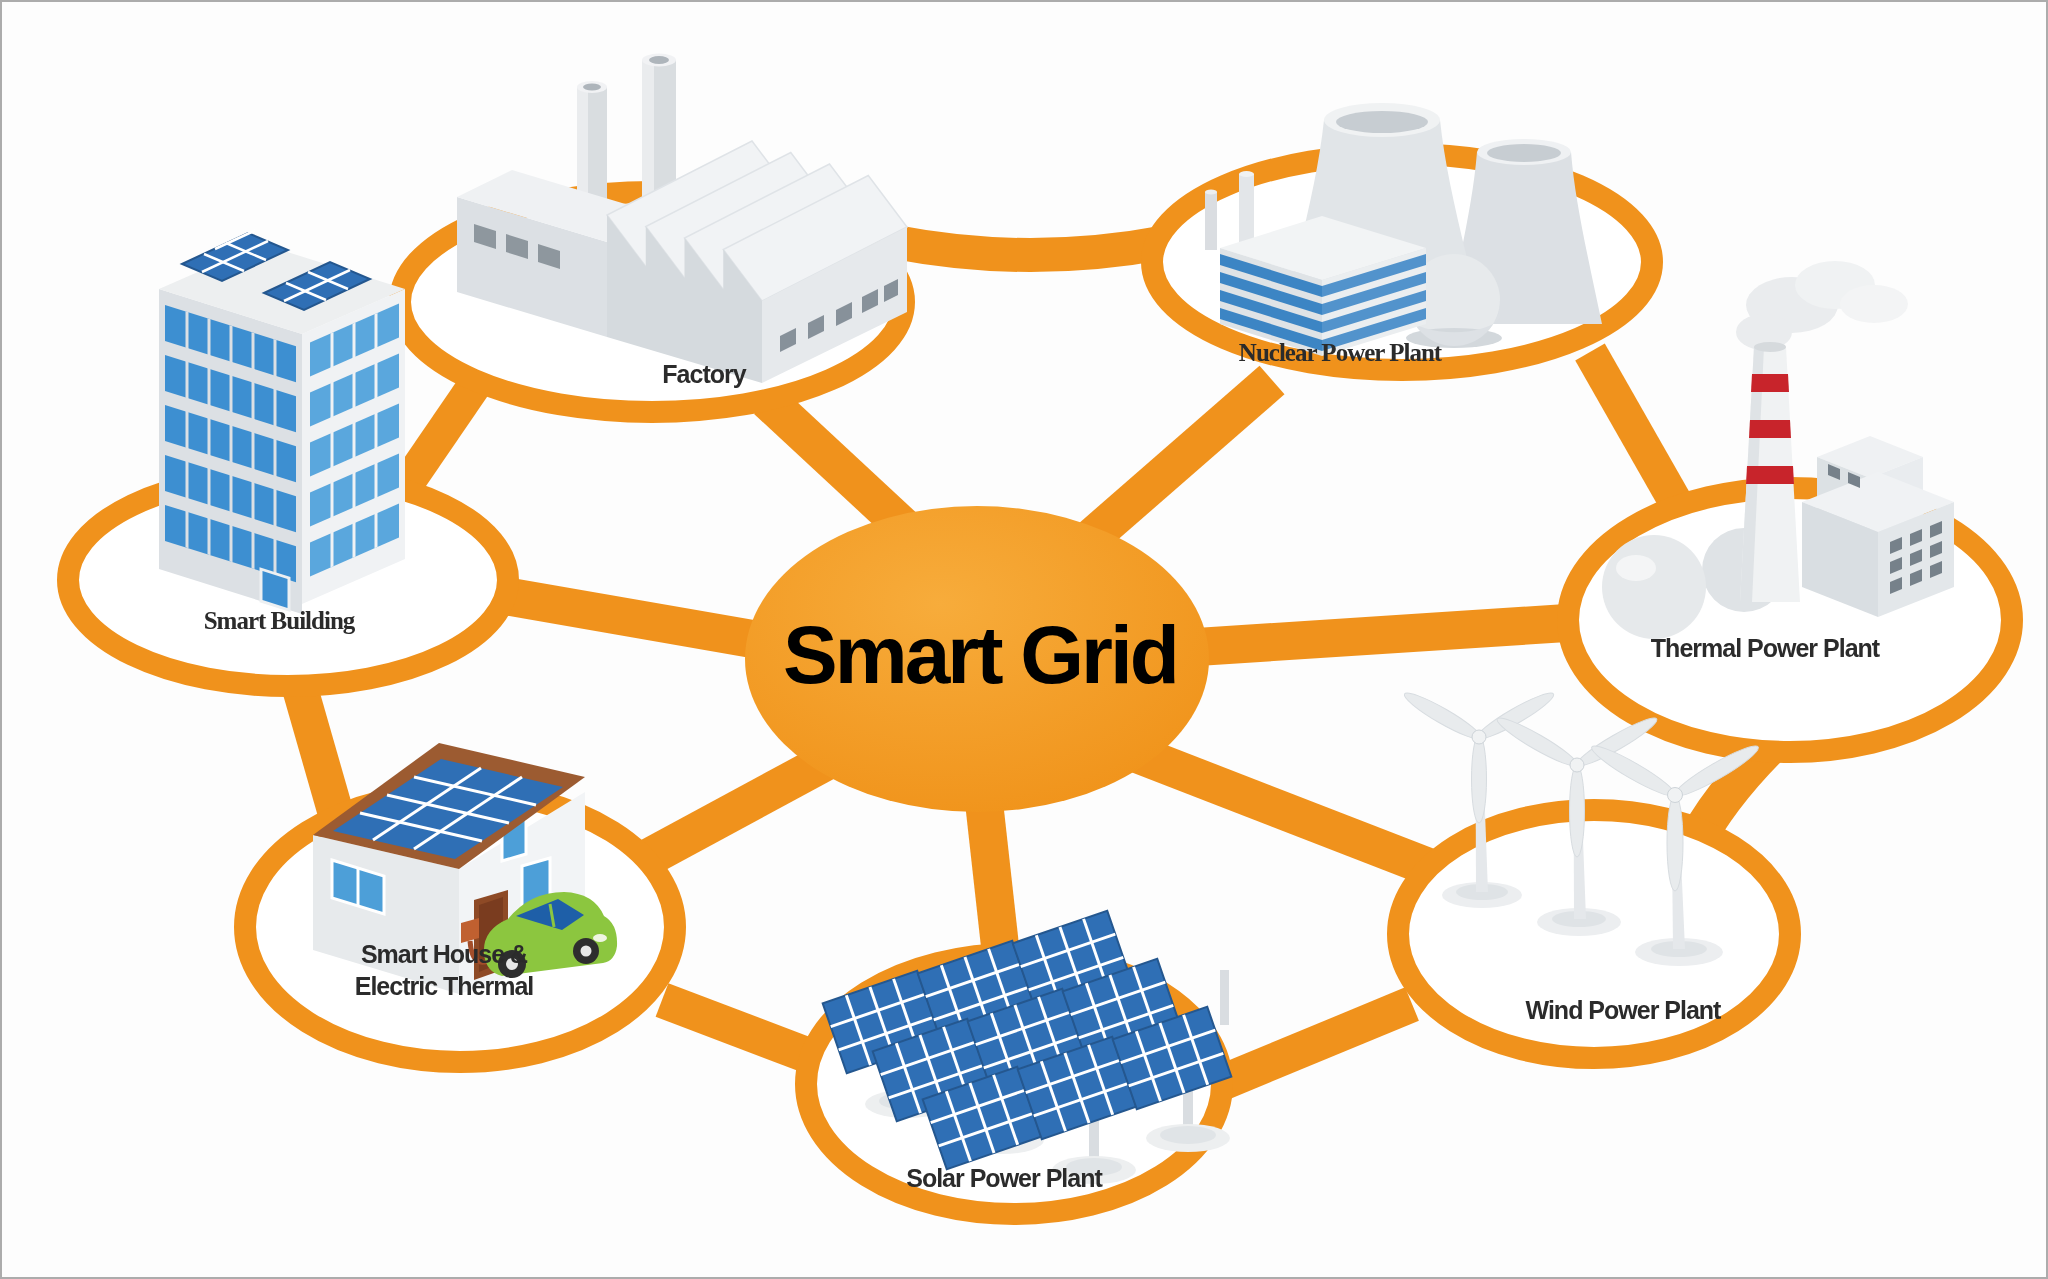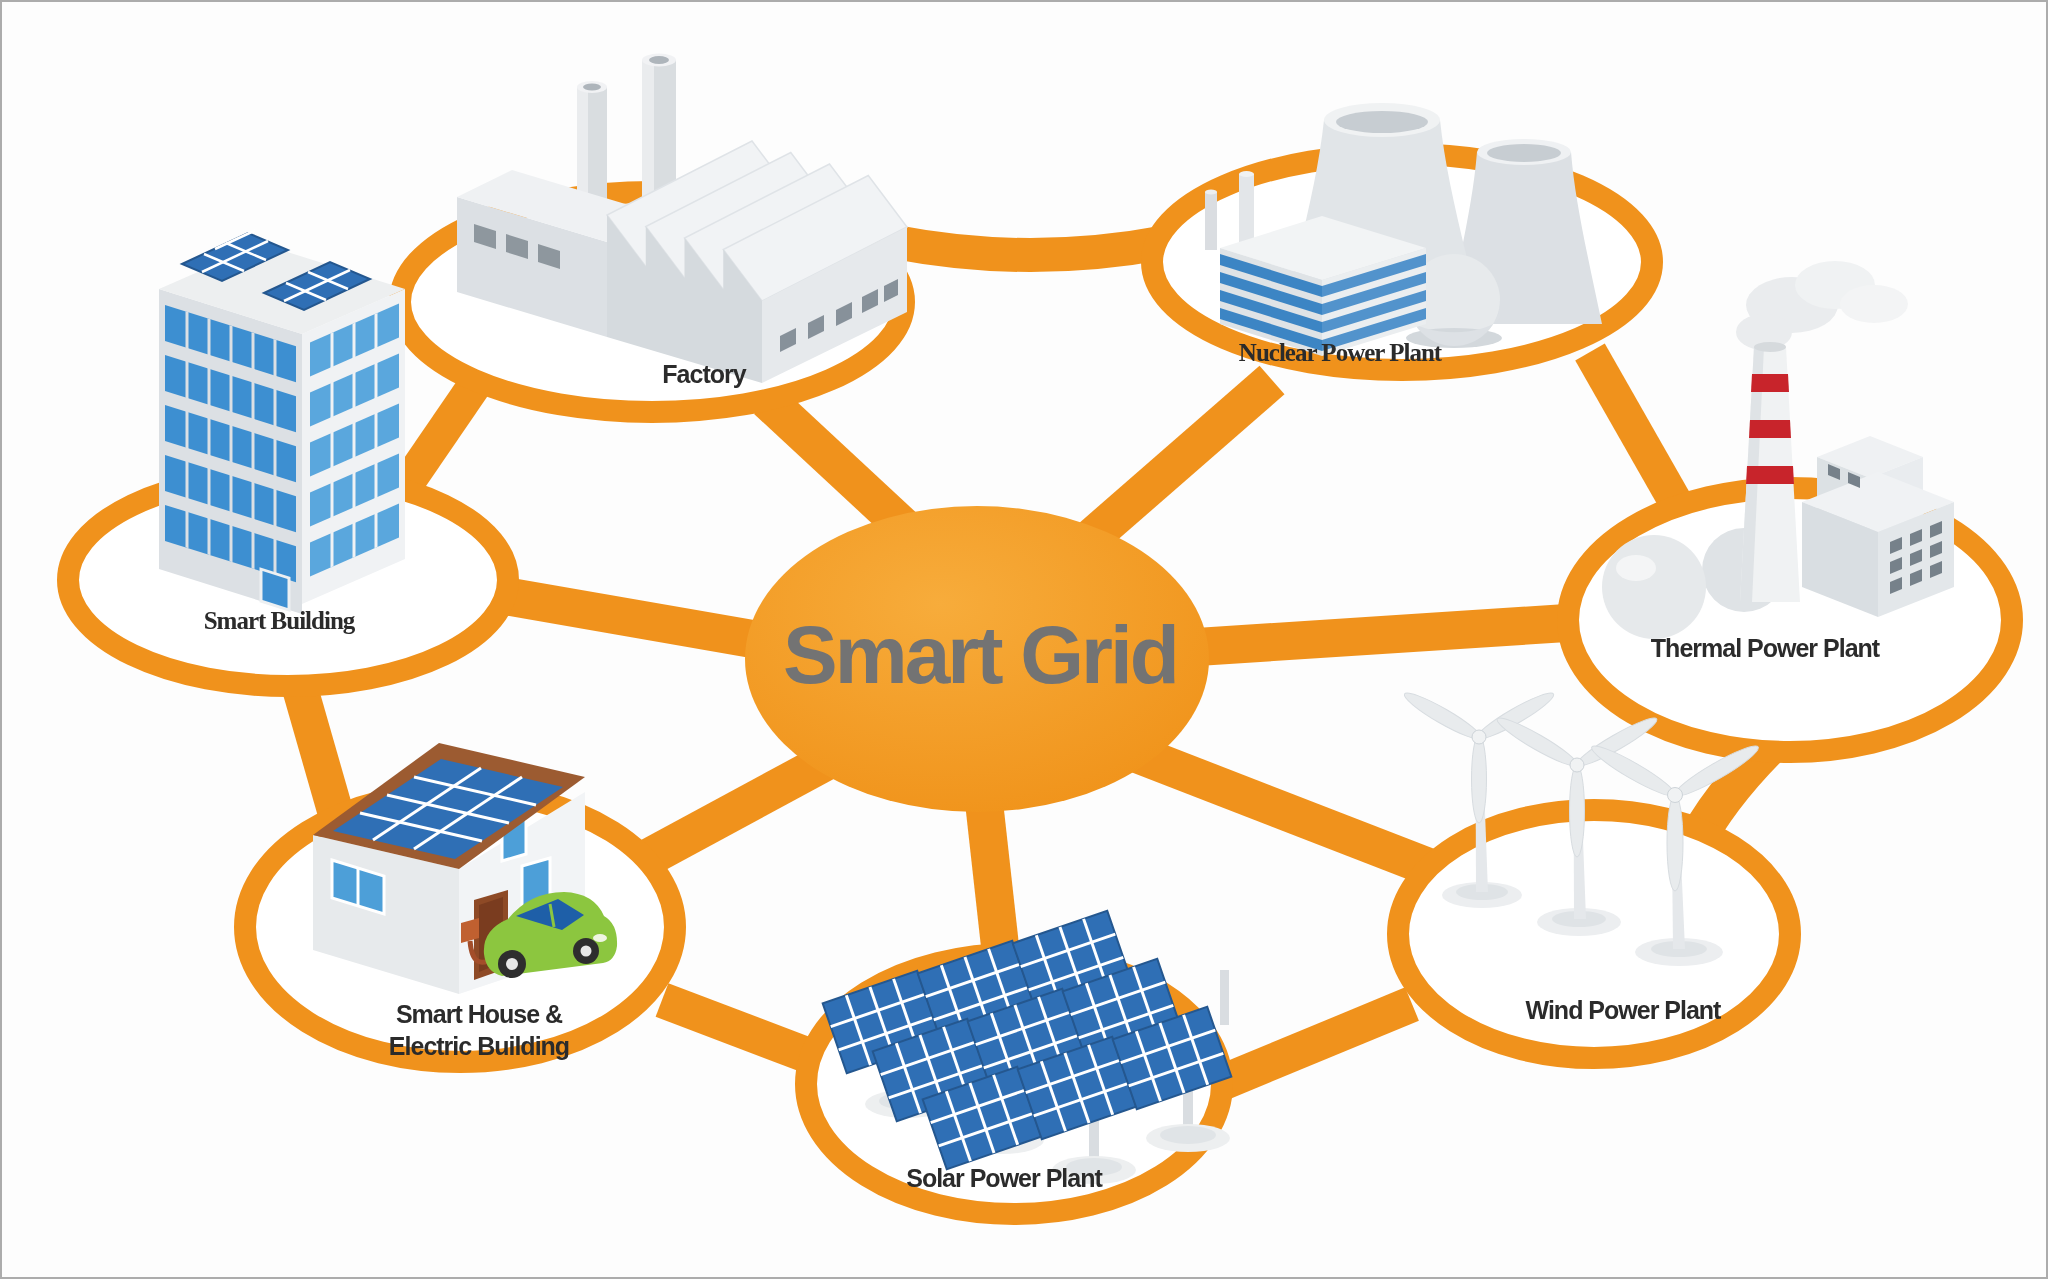--- a/index.html
+++ b/index.html
@@ -11,21 +11,21 @@
   .canvas svg{position:absolute;left:0;top:0;}
   .label-layer{position:absolute;left:0;top:0;width:100%;height:100%;pointer-events:none;}
   .node-label{
     position:absolute; transform:translate(-50%,-50%);
     font-weight:bold; font-size:25px; letter-spacing:-1px; color:#2B2B2B;
     white-space:nowrap; text-align:center;
   }
   .node-label.two-line{line-height:1.28;}
   .hub-label{
     position:absolute; transform:translate(-50%,-54%);
-    font-weight:bold; font-size:82px; letter-spacing:-3px; color:#737373;
+    font-weight:bold; font-size:82px; letter-spacing:-3px; color:#000000;
     white-space:nowrap;
   }
 </style>
 </head>
 <body>
 
 <div class="canvas">
   <svg width="2044" height="1275" viewBox="0 0 2044 1275">
     <defs>
       <radialGradient id="hubGrad" cx="42%" cy="32%" r="85%">
@@ -434,19 +434,19 @@
     </g>
   </svg>
 
   <div class="label-layer">
     <div class="hub-label" style="left:978px; top:657px;">Smart Grid</div>
     <div class="node-label" style="left:702px;  top:372px;">Factory</div>
     <div class="node-label" style="left:1338px; top:351px;font-family:Liberation Serif, serif;">Nuclear Power Plant</div>
     <div class="node-label" style="left:1763px; top:646px;">Thermal Power Plant</div>
     <div class="node-label" style="left:1621px; top:1008px;">Wind Power Plant</div>
     <div class="node-label" style="left:1002px; top:1176px;text-align:right;">Solar Power Plant</div>
-    <div class="node-label two-line" style="left:442px; top:1028px;margin-left:35px;">
+    <div class="node-label two-line" style="left:442px; top:968px;">
       <div>Smart House &amp;</div>
-      <div>Electric Building</div>
+      <div>Electric Thermal</div>
     </div>
     <div class="node-label" style="left:277px; top:619px;font-family:Liberation Serif, serif;">Smart Building</div>
   </div>
 </div>
 
 </body></html>

